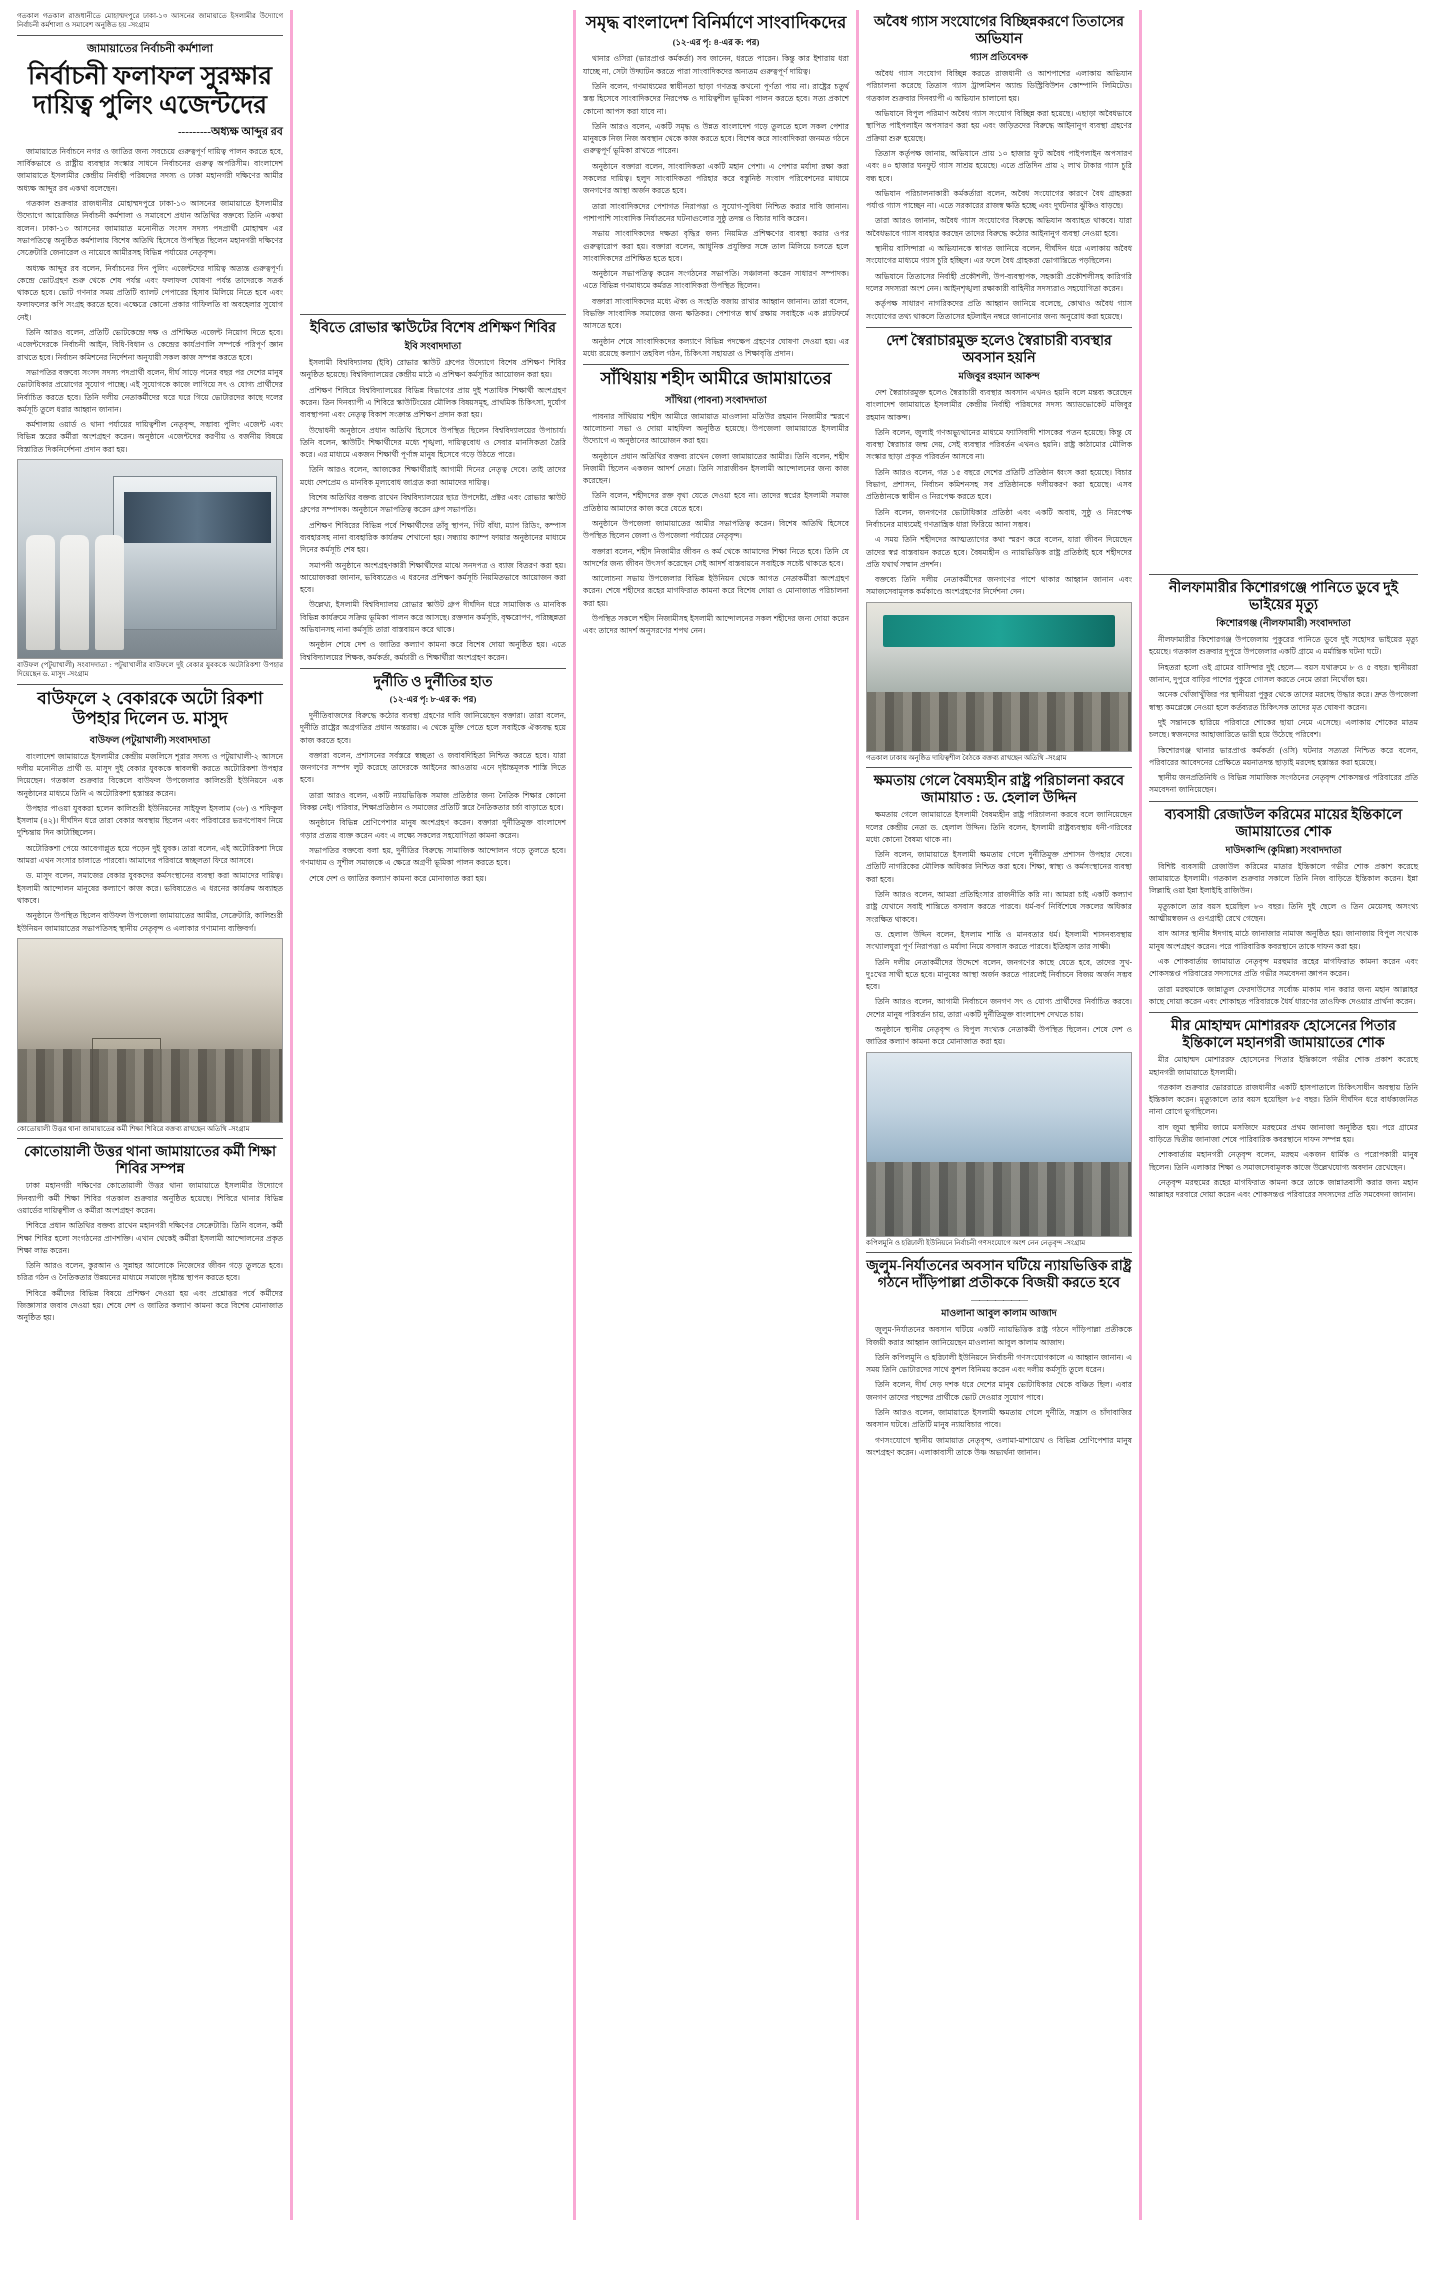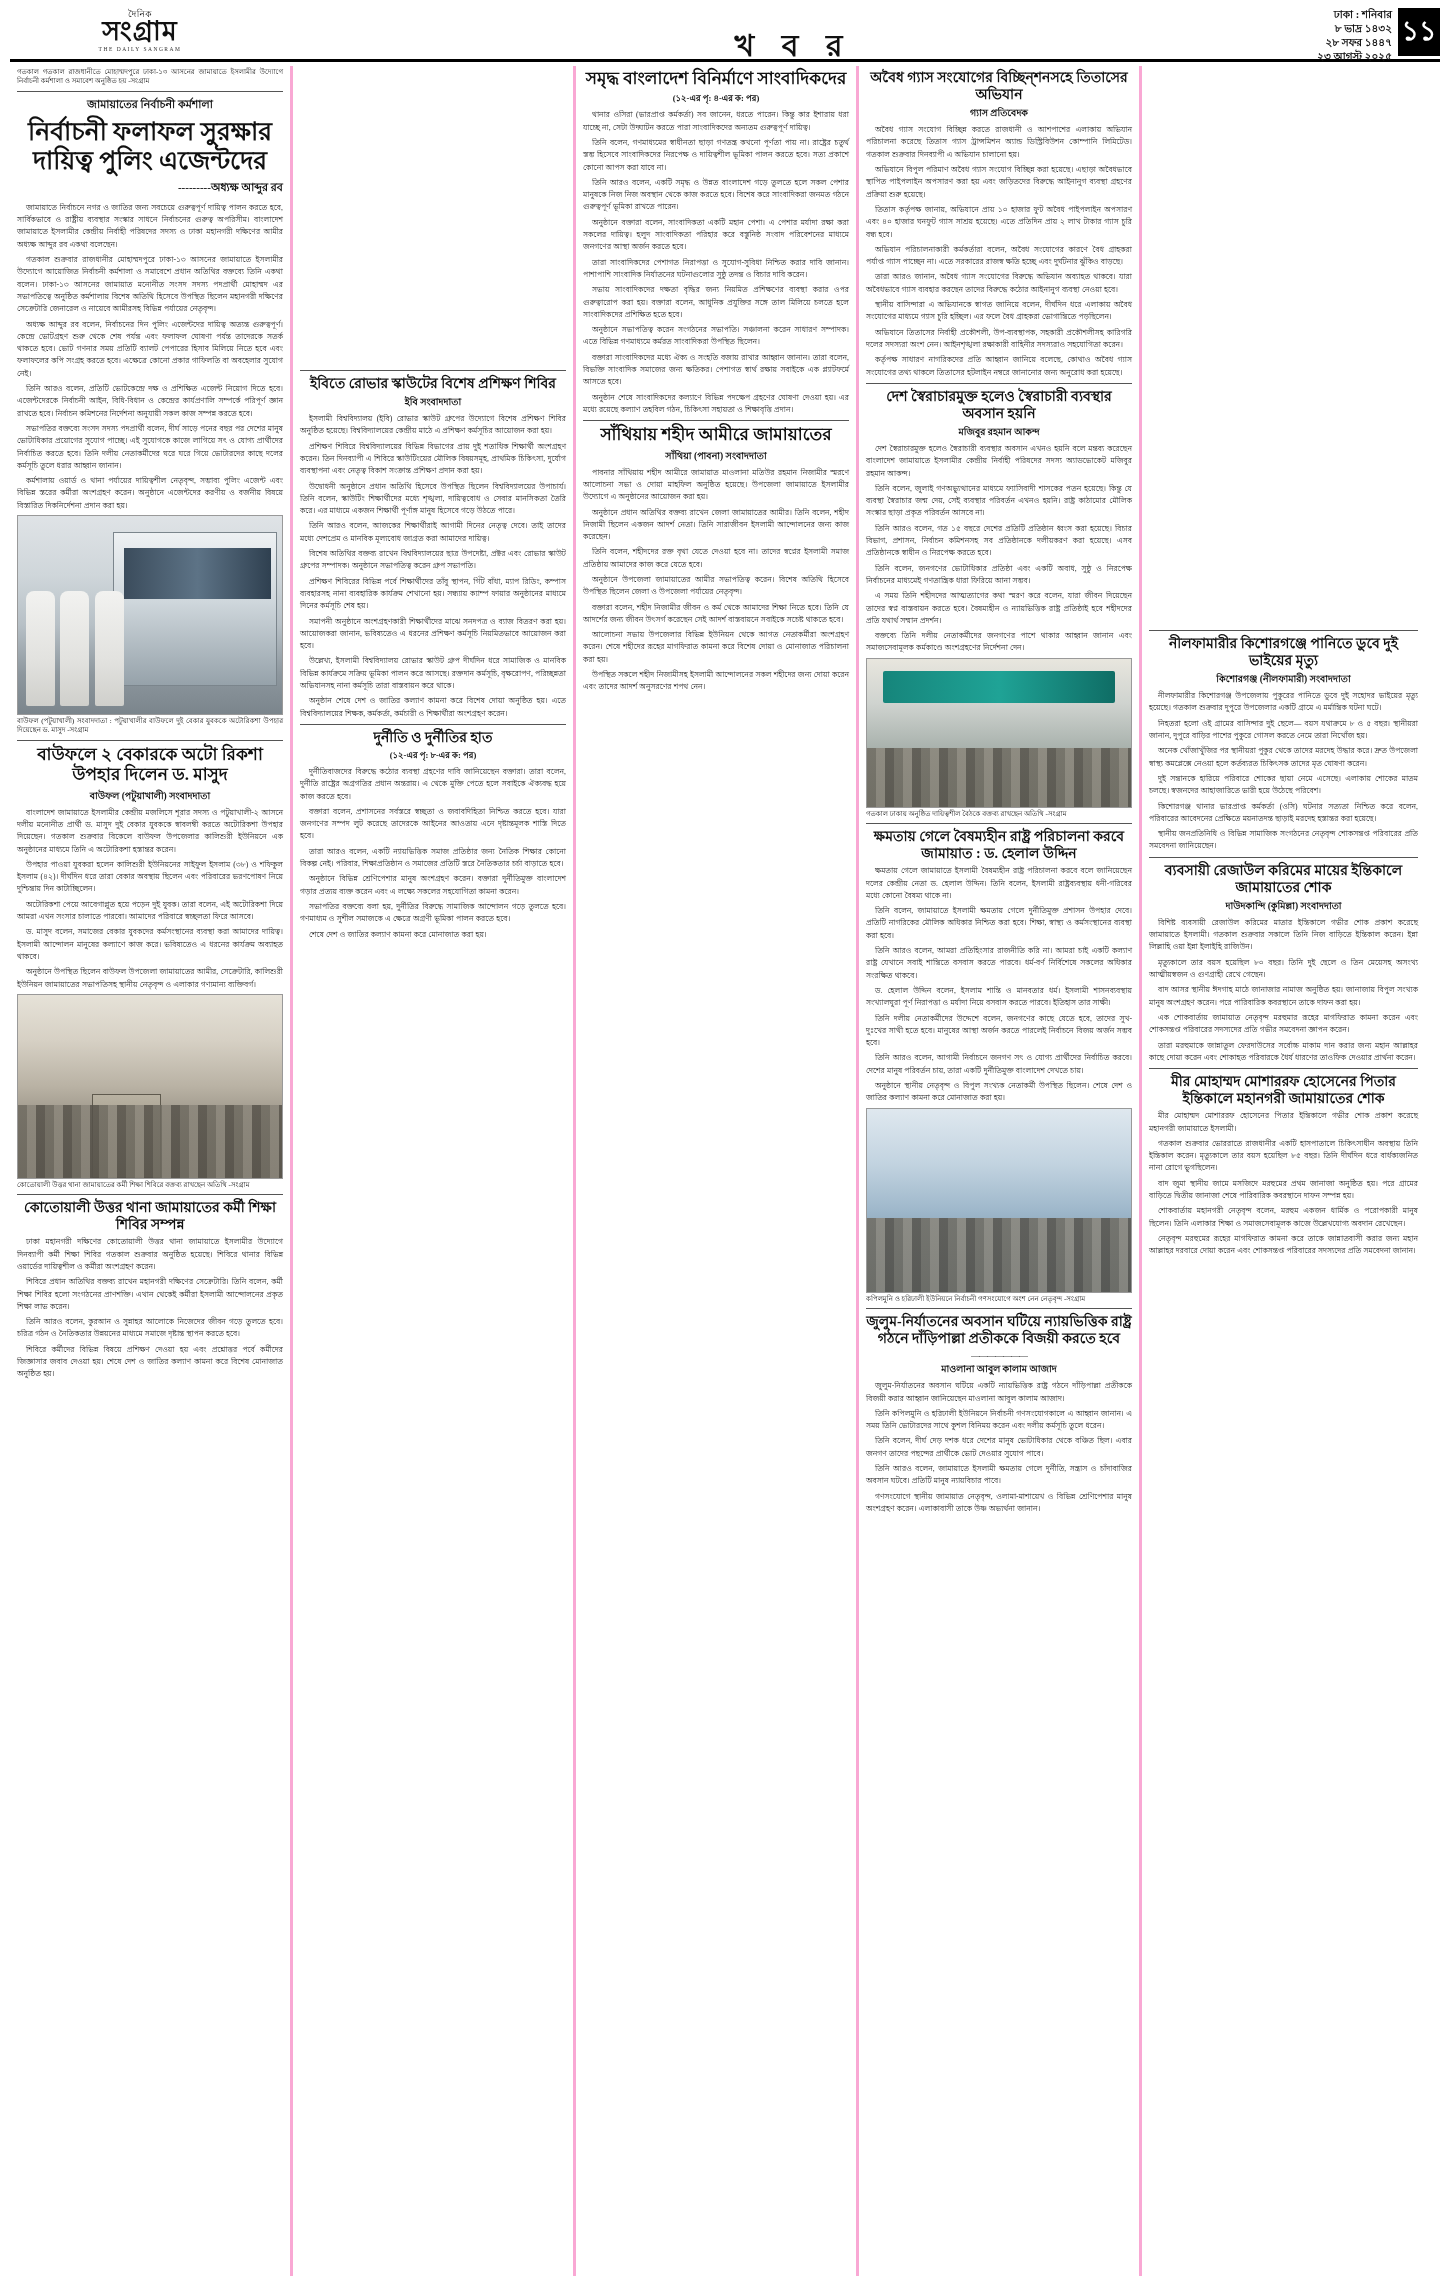--- a/index.html
+++ b/index.html
@@ -88,37 +88,20 @@
       background:repeating-linear-gradient(90deg,#6e6a60 0 9px,#8a857a 9px 18px,#56524a 18px 27px); opacity:.85;}
   .teal-band{ position:absolute; left:6%; top:8%; width:88%; height:22%;
       background:linear-gradient(90deg,#16857b,#1fa396,#0f6d65); border-radius:2px;}
   .dashrow { text-align:center; font-size:9px; letter-spacing:-1px; margin:1px 0 2px; }
 </style>
 </head>
 <body>
 
 <div class="page">
 
-  <div class="masthead">
-    <div class="logo-wrap">
-      <div class="logo-small">দৈনিক</div>
-      <div class="logo-main">সংগ্রাম</div>
-      <div class="logo-en">THE DAILY SANGRAM</div>
-    </div>
-    <div class="section-title">খ ব র</div>
-    <div class="date-block">
-      <div class="date-lines">
-        <div>ঢাকা : শনিবার</div>
-        <div>৮ ভাদ্র ১৪৩২</div>
-        <div>২৮ সফর ১৪৪৭</div>
-        <div>২৩ আগস্ট ২০২৫</div>
-      </div>
-      <div class="page-no">১১</div>
-    </div>
-  </div>
 
   <div class="cols">
 
     <div class="col">
       <div class="cap">গতকাল গতকাল রাজধানীতে মোহাম্মদপুরে ঢাকা-১৩ আসনের জামায়াতে ইসলামীর উদ্যোগে নির্বাচনী কর্মশালা ও সমাবেশ অনুষ্ঠিত হয় -সংগ্রাম</div>
       <hr class="hr-thin">
 
       <div class="kicker">জামায়াতের নির্বাচনী কর্মশালা</div>
       <div class="head-xl">নির্বাচনী ফলাফল সুরক্ষার দায়িত্ব পুলিং এজেন্টদের</div>
       <div class="byline">---------অধ্যক্ষ আব্দুর রব</div>
@@ -216,21 +199,21 @@
         <p>অনুষ্ঠানে প্রধান অতিথির বক্তব্য রাখেন জেলা জামায়াতের আমীর। তিনি বলেন, শহীদ নিজামী ছিলেন একজন আদর্শ নেতা। তিনি সারাজীবন ইসলামী আন্দোলনের জন্য কাজ করেছেন।</p>
         <p>তিনি বলেন, শহীদদের রক্ত বৃথা যেতে দেওয়া হবে না। তাদের স্বপ্নের ইসলামী সমাজ প্রতিষ্ঠায় আমাদের কাজ করে যেতে হবে।</p>
         <p>অনুষ্ঠানে উপজেলা জামায়াতের আমীর সভাপতিত্ব করেন। বিশেষ অতিথি হিসেবে উপস্থিত ছিলেন জেলা ও উপজেলা পর্যায়ের নেতৃবৃন্দ।</p>
         <p>বক্তারা বলেন, শহীদ নিজামীর জীবন ও কর্ম থেকে আমাদের শিক্ষা নিতে হবে। তিনি যে আদর্শের জন্য জীবন উৎসর্গ করেছেন সেই আদর্শ বাস্তবায়নে সবাইকে সচেষ্ট থাকতে হবে।</p>
         <p>আলোচনা সভায় উপজেলার বিভিন্ন ইউনিয়ন থেকে আগত নেতাকর্মীরা অংশগ্রহণ করেন। শেষে শহীদের রূহের মাগফিরাত কামনা করে বিশেষ দোয়া ও মোনাজাত পরিচালনা করা হয়।</p>
         <p>উপস্থিত সকলে শহীদ নিজামীসহ ইসলামী আন্দোলনের সকল শহীদের জন্য দোয়া করেন এবং তাদের আদর্শ অনুসরণের শপথ নেন।</p>
       </div>
     </div>
 
     <div class="col">
-      <div class="head-md">অবৈধ গ্যাস সংযোগের বিচ্ছিন্শনসহে তিতাসের অভিযান</div>
+      <div class="head-md">অবৈধ গ্যাস সংযোগের বিচ্ছিন্নকরণে তিতাসের অভিযান</div>
       <div class="byline-c">গ্যাস প্রতিবেদক</div>
       <div class="body">
         <p>অবৈধ গ্যাস সংযোগ বিচ্ছিন্ন করতে রাজধানী ও আশপাশের এলাকায় অভিযান পরিচালনা করেছে তিতাস গ্যাস ট্রান্সমিশন অ্যান্ড ডিস্ট্রিবিউশন কোম্পানি লিমিটেড। গতকাল শুক্রবার দিনব্যাপী এ অভিযান চালানো হয়।</p>
         <p>অভিযানে বিপুল পরিমাণ অবৈধ গ্যাস সংযোগ বিচ্ছিন্ন করা হয়েছে। এছাড়া অবৈধভাবে স্থাপিত পাইপলাইন অপসারণ করা হয় এবং জড়িতদের বিরুদ্ধে আইনানুগ ব্যবস্থা গ্রহণের প্রক্রিয়া শুরু হয়েছে।</p>
         <p>তিতাস কর্তৃপক্ষ জানায়, অভিযানে প্রায় ১০ হাজার ফুট অবৈধ পাইপলাইন অপসারণ এবং ৪০ হাজার ঘনফুট গ্যাস সাশ্রয় হয়েছে। এতে প্রতিদিন প্রায় ২ লাখ টাকার গ্যাস চুরি বন্ধ হবে।</p>
         <p>অভিযান পরিচালনাকারী কর্মকর্তারা বলেন, অবৈধ সংযোগের কারণে বৈধ গ্রাহকরা পর্যাপ্ত গ্যাস পাচ্ছেন না। এতে সরকারের রাজস্ব ক্ষতি হচ্ছে এবং দুর্ঘটনার ঝুঁকিও বাড়ছে।</p>
         <p>তারা আরও জানান, অবৈধ গ্যাস সংযোগের বিরুদ্ধে অভিযান অব্যাহত থাকবে। যারা অবৈধভাবে গ্যাস ব্যবহার করছেন তাদের বিরুদ্ধে কঠোর আইনানুগ ব্যবস্থা নেওয়া হবে।</p>
         <p>স্থানীয় বাসিন্দারা এ অভিযানকে স্বাগত জানিয়ে বলেন, দীর্ঘদিন ধরে এলাকায় অবৈধ সংযোগের মাধ্যমে গ্যাস চুরি হচ্ছিল। এর ফলে বৈধ গ্রাহকরা ভোগান্তিতে পড়ছিলেন।</p>
         <p>অভিযানে তিতাসের নির্বাহী প্রকৌশলী, উপ-ব্যবস্থাপক, সহকারী প্রকৌশলীসহ কারিগরি দলের সদস্যরা অংশ নেন। আইনশৃঙ্খলা রক্ষাকারী বাহিনীর সদস্যরাও সহযোগিতা করেন।</p>
         <p>কর্তৃপক্ষ সাধারণ নাগরিকদের প্রতি আহ্বান জানিয়ে বলেছে, কোথাও অবৈধ গ্যাস সংযোগের তথ্য থাকলে তিতাসের হটলাইন নম্বরে জানানোর জন্য অনুরোধ করা হয়েছে।</p>

